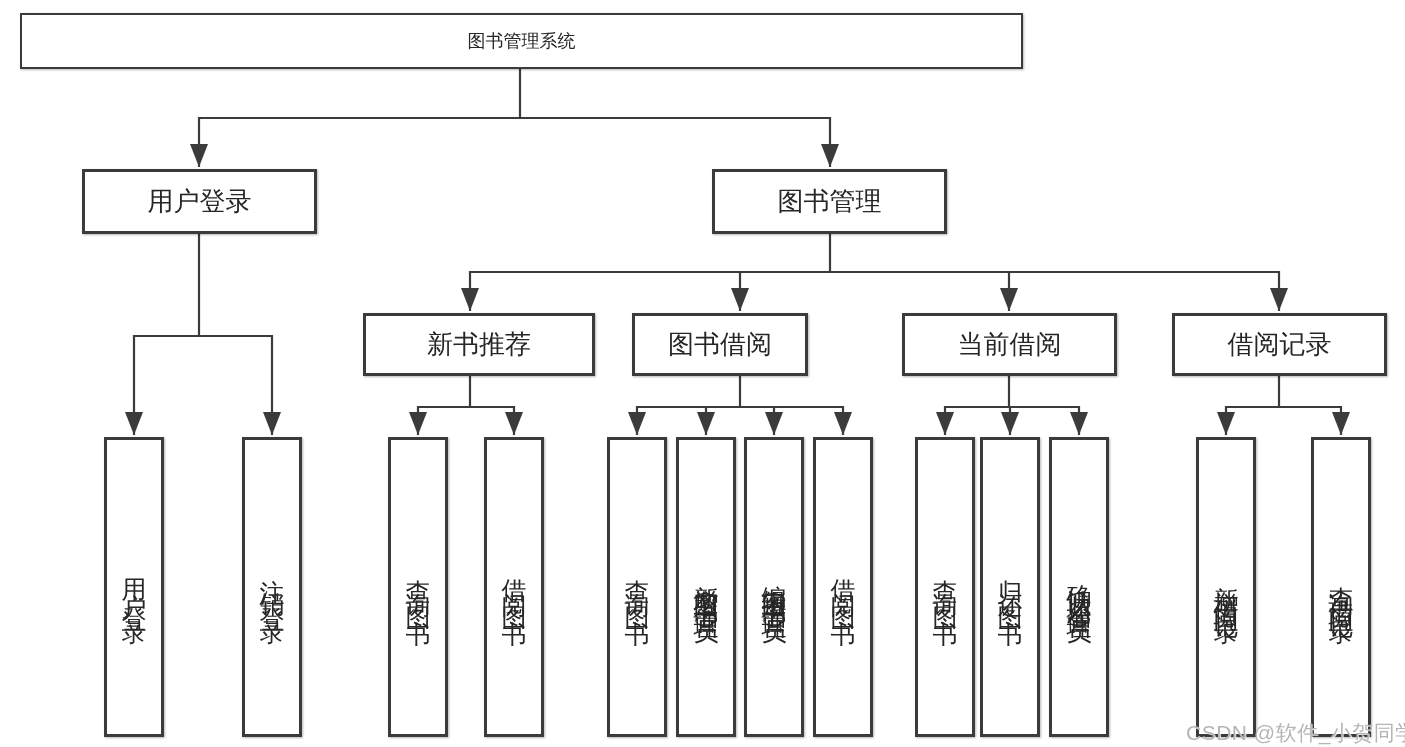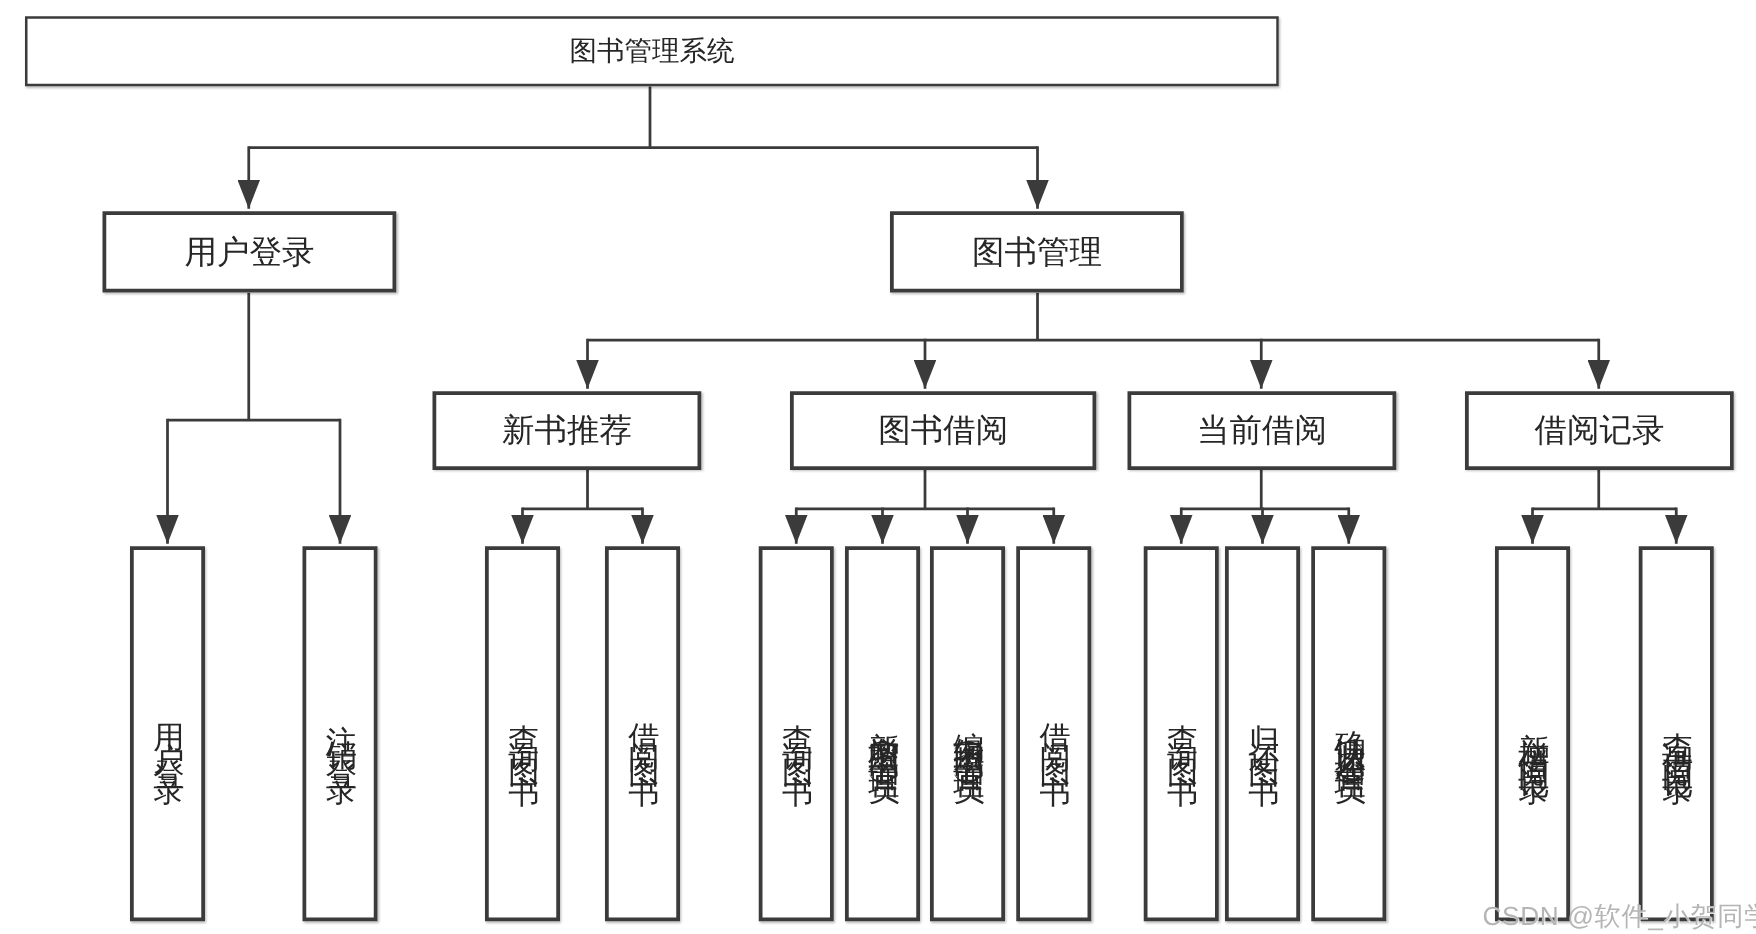--- a/index.html
+++ b/index.html
@@ -24,21 +24,21 @@
     color: #262626;
     display: flex;
     align-items: center;
     justify-content: center;
     z-index: 2;
     box-shadow: 1px 1px 2px rgba(0,0,0,0.28);
   }
   .root-box {
     left: 20px; top: 13px; width: 1003px; height: 56px;
     border-width: 2.5px;
-    font-size: 22px;
+    font-size: 18px;
   }
   .l2 { top: 169px; width: 235px; height: 65px; font-size: 26px; }
   .l3 { top: 313px; height: 63px; font-size: 26px; }
   .leaf { top: 437px; width: 60px; height: 300px; }
   .vtext {
     writing-mode: vertical-rl;
     text-orientation: mixed;
     font-size: 25px;
     line-height: 1;
     white-space: nowrap;
@@ -109,24 +109,24 @@
     <span>图书管理系统</span>
   </div>
 
   <div class="box l2" style="left:82px;">
     <span>用户登录</span>
   </div>
   <div class="box l2" style="left:712px;font-family:Liberation Serif, serif;">
     <span>图书管理</span>
   </div>
 
-  <div class="box l3" style="left:346px; width:215px;">
+  <div class="box l3" style="left:363px; width:232px;">
     <span>新书推荐</span>
   </div>
-  <div class="box l3" style="left:632px; width:245px;">
+  <div class="box l3" style="left:632px; width:176px;">
     <span>图书借阅</span>
   </div>
   <div class="box l3" style="left:902px; width:215px;text-align:center;">
     <span>当前借阅</span>
   </div>
   <div class="box l3" style="left:1172px; width:215px;font-family:Liberation Serif, serif;">
     <span>借阅记录</span>
   </div>
 
   <div class="box leaf sp4" style="left:104px;">

